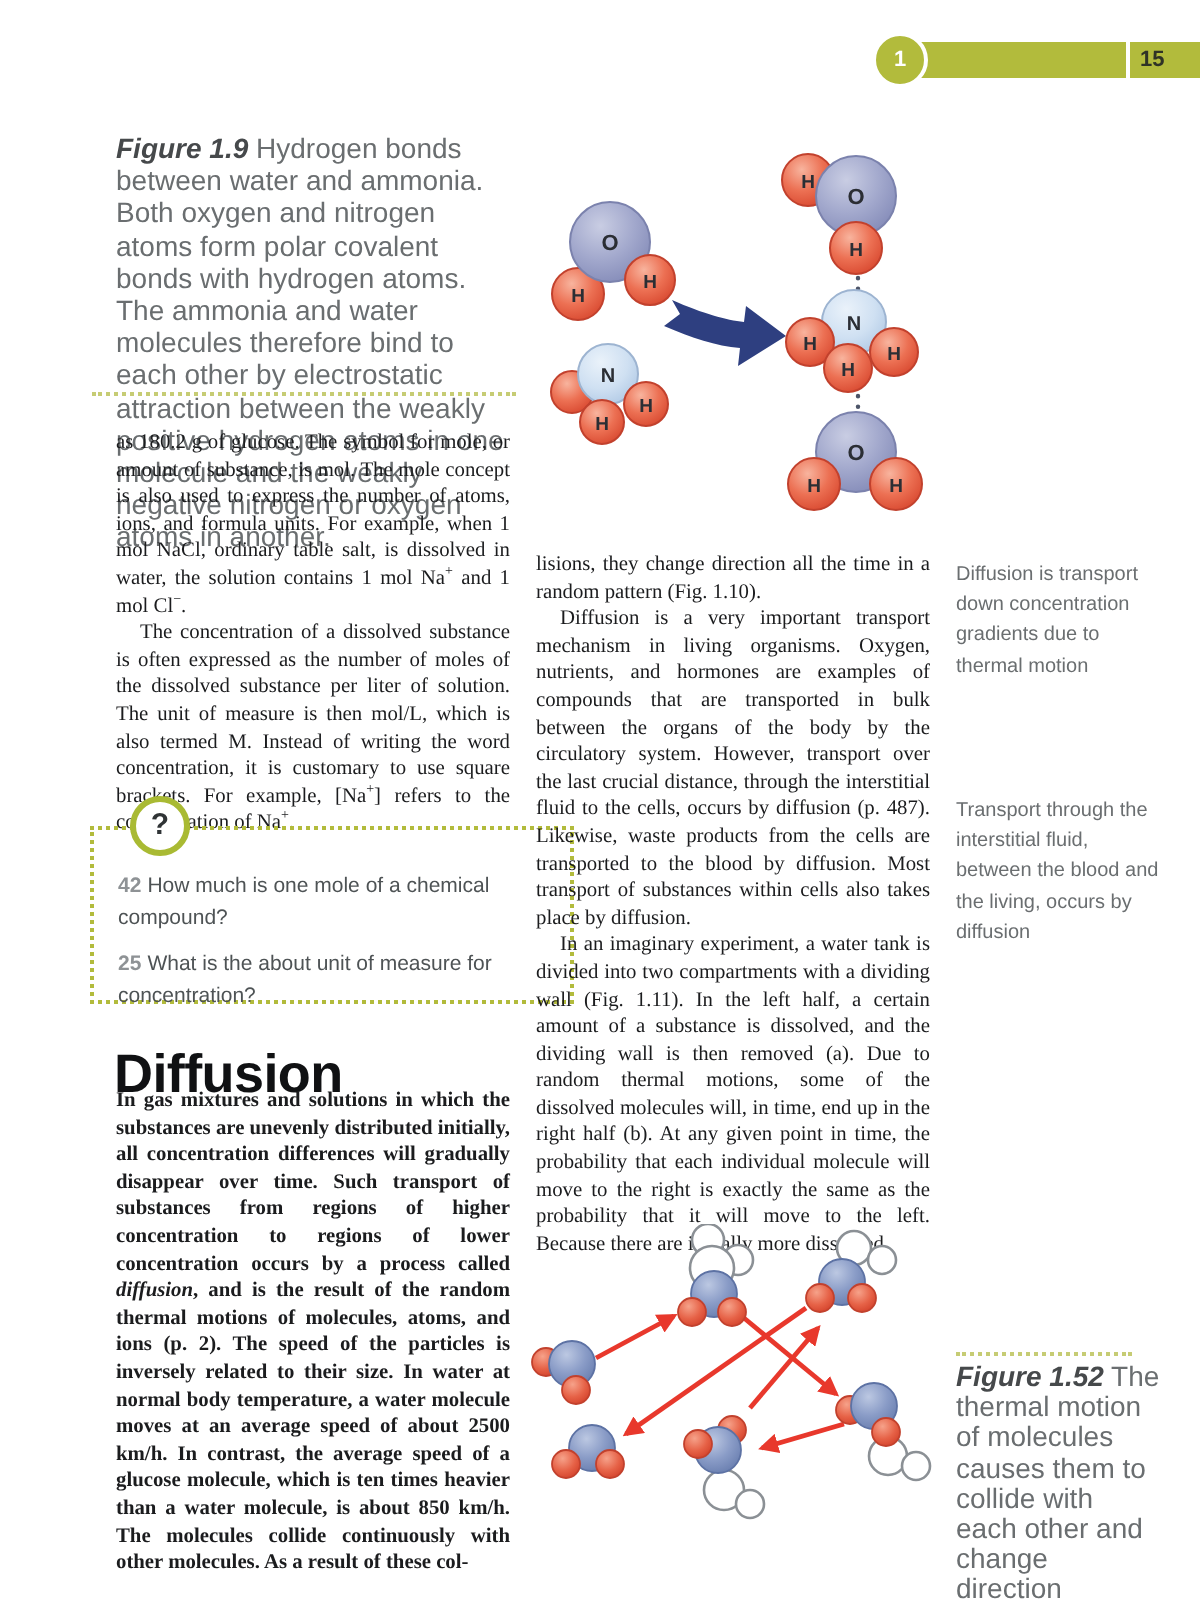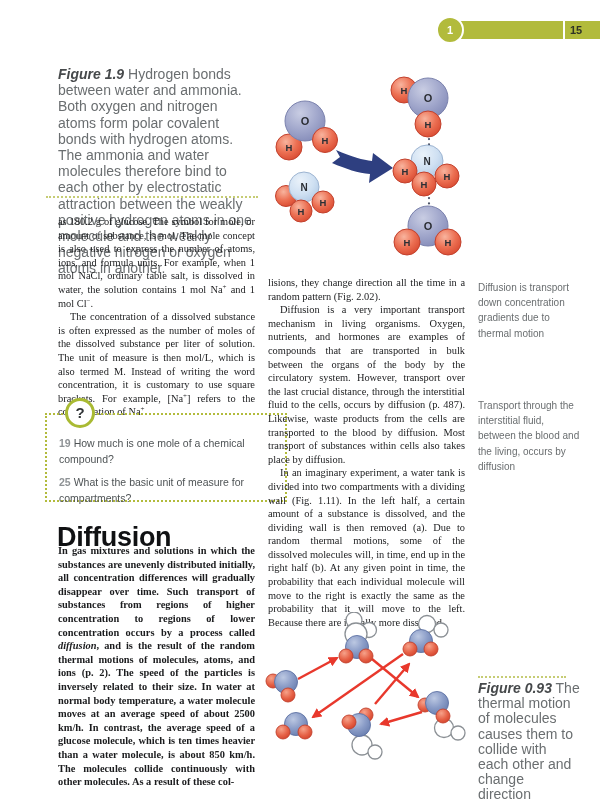--- a/index.html
+++ b/index.html
@@ -58,43 +58,43 @@
   <div class="caption" style="left:58px;top:66px;width:201px;"><span class="cap-label">Figure 1.9</span><span> Hydrogen bonds between water and ammonia. Both oxygen and nitrogen atoms form polar covalent bonds with hydrogen atoms. The ammonia and water molecules therefore bind to each other by electrostatic attraction between the weakly positive hydrogen atoms in one molecule and the weakly negative nitrogen or oxygen atoms in another.</span></div>
   <div class="dotted-rule" style="left:46px;top:196px;width:212px;"></div>
 
   <div class="serif-col" style="left:58px;top:215px;width:197px;">
     <p>as 180.2 g of glucose. The symbol for mole, or amount of substance, is mol. The mole concept is also used to express the number of atoms, ions, and formula units. For example, when 1 mol NaCl, ordinary table salt, is dissolved in water, the solution contains 1 mol Na<sup>+</sup> and 1 mol Cl<sup>−</sup>.</p>
     <p class="ind">The concentration of a dissolved substance is often expressed as the number of moles of the dissolved substance per liter of solution. The unit of measure is then mol/L, which is also termed M. Instead of writing the word concentration, it is customary to use square brackets. For example, [Na<sup>+</sup>] refers to the concentration of Na<sup>+</sup>.</p>
   </div>
 
   <div class="qbox">
     <div class="qbox-inner">
-      <p class="q-item"><span class="q-num">19</span><span>How much is one mole of a chemical compound?</span></p>
-      <p class="q-item"><span class="q-num">25</span><span>What is the basic unit of measure for compartments?</span></p>
+      <p class="q-item"><span class="q-num">42</span><span>How much is one mole of a chemical compound?</span></p>
+      <p class="q-item"><span class="q-num">25</span><span>What is the about unit of measure for concentration?</span></p>
     </div>
   </div>
   <div class="qbox-icon">?</div>
 
   <div class="heading">Diffusion</div>
 
   <div class="serif-col" style="left:58px;top:544px;width:197px;font-weight:bold;">
     <p>In gas mixtures and solutions in which the substances are unevenly distributed initially, all concentration differences will gradually disappear over time. Such transport of substances from regions of higher concentration to regions of lower concentration occurs by a process called <i>diffusion</i>, and is the result of the random thermal motions of molecules, atoms, and ions (p. 2). The speed of the particles is inversely related to their size. In water at normal body temperature, a water molecule moves at an average speed of about 2500 km/h. In contrast, the average speed of a glucose molecule, which is ten times heavier than a water molecule, is about 850 km/h. The molecules collide continuously with other molecules. As a result of these col-</p>
   </div>
 
   <div class="serif-col" style="left:268px;top:276px;width:197px;">
-    <p>lisions, they change direction all the time in a random pattern (Fig. 2.02).</p>
+    <p>lisions, they change direction all the time in a random pattern (Fig. 1.10).</p>
     <p class="ind">Diffusion is a very important transport mechanism in living organisms. Oxygen, nutrients, and hormones are examples of compounds that are transported in bulk between the organs of the body by the circulatory system. However, transport over the last crucial distance, through the interstitial fluid to the cells, occurs by diffusion (p. 487). Likewise, waste products from the cells are transported to the blood by diffusion. Most transport of substances within cells also takes place by diffusion.</p>
     <p class="ind">In an imaginary experiment, a water tank is divided into two compartments with a dividing wall (Fig. 1.11). In the left half, a certain amount of a substance is dissolved, and the dividing wall is then removed (a). Due to random thermal motions, some of the dissolved molecules will, in time, end up in the right half (b). At any given point in time, the probability that each individual molecule will move to the right is exactly the same as the probability that it will move to the left. Because there are initially more dissolved</p>
   </div>
 
   <div class="margin-note" style="left:478px;top:280px;width:106px;">Diffusion is transport down concentration gradients due to thermal motion</div>
   <div class="margin-note" style="left:478px;top:398px;width:106px;">Transport through the interstitial fluid, between the blood and the living, occurs by diffusion</div>
 
   <div class="dotted-rule" style="left:478px;top:676px;width:88px;"></div>
-  <div class="caption" style="left:478px;top:681px;width:102px;line-height:15.2px;"><span class="cap-label">Figure 0.93</span><span> The thermal motion of molecules causes them to collide with each other and change direction continuously.</span></div>
+  <div class="caption" style="left:478px;top:681px;width:102px;line-height:15.2px;"><span class="cap-label">Figure 1.52</span><span> The thermal motion of molecules causes them to collide with each other and change direction continuously.</span></div>
 
   <svg style="position:absolute;left:265px;top:60px;" width="210" height="210" viewBox="265 60 210 210">
     <defs>
       <radialGradient id="gO" cx="38%" cy="30%" r="75%">
         <stop offset="0%" stop-color="#c9cde3"></stop>
           <stop offset="55%" stop-color="#a3a9cd"></stop>
           <stop offset="100%" stop-color="#858cb9"></stop>
       </radialGradient>
       <radialGradient id="gH" cx="38%" cy="30%" r="75%">
         <stop offset="0%" stop-color="#f8b49e"></stop>

